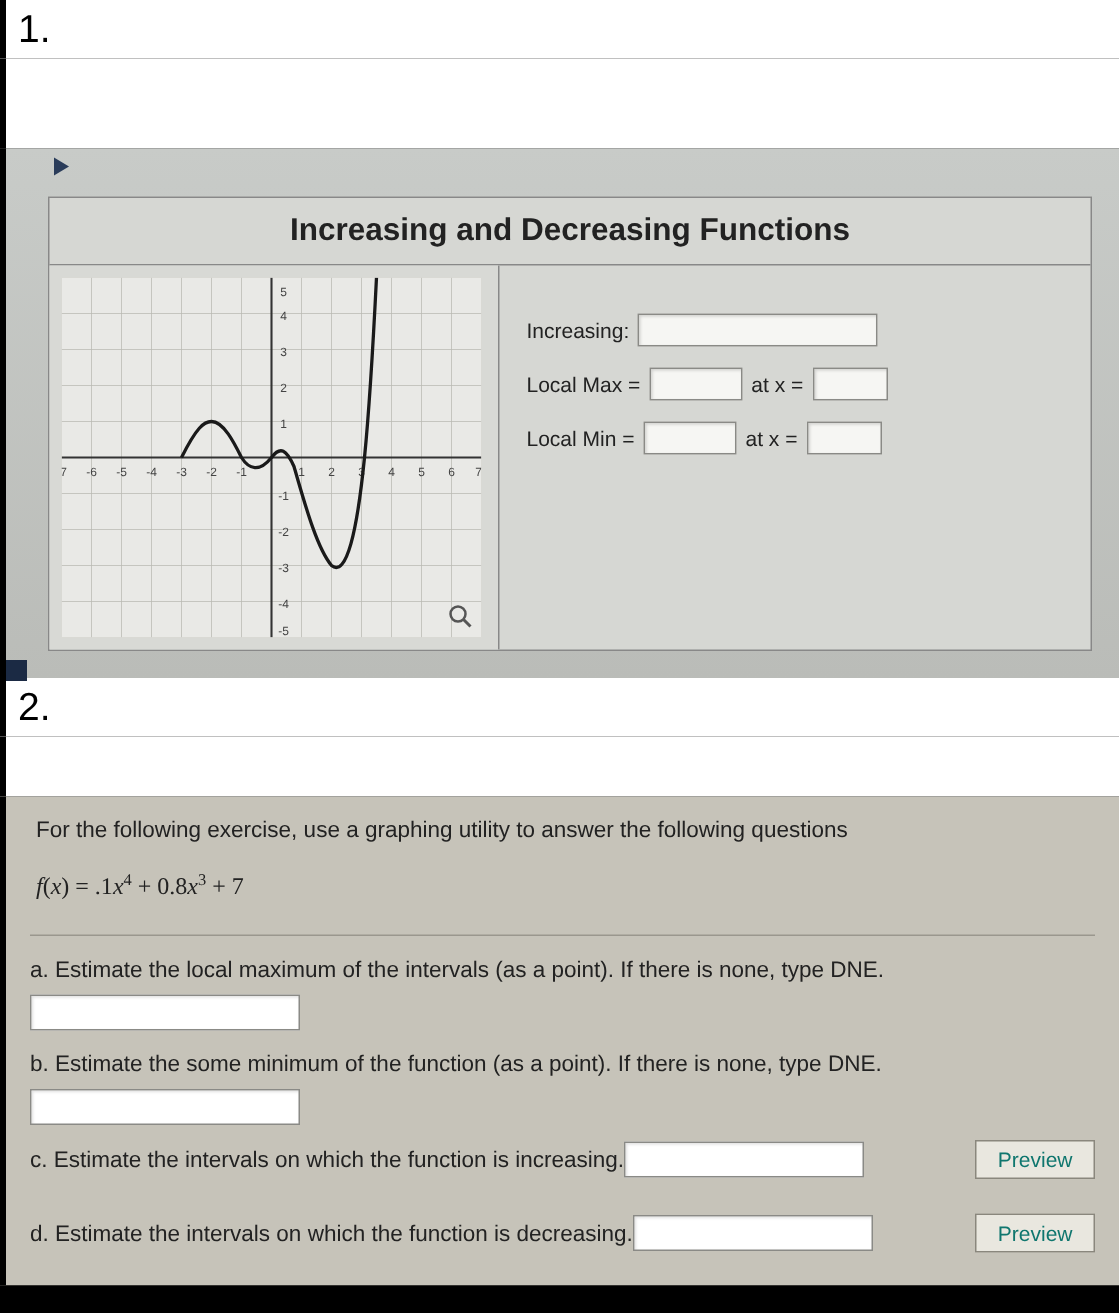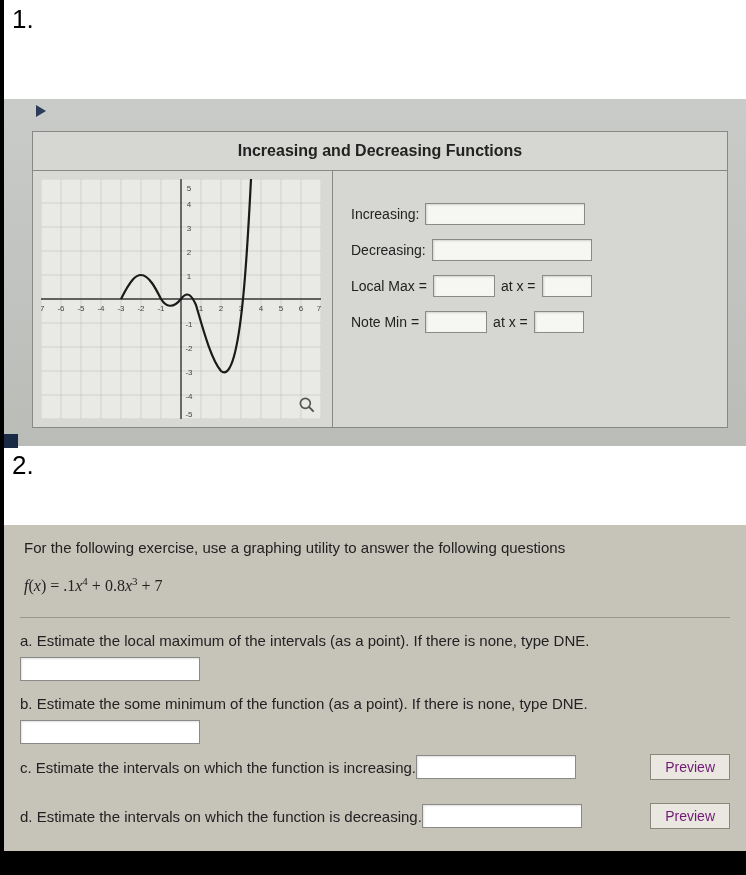--- a/index.html
+++ b/index.html
@@ -43,21 +43,21 @@
   }
   .panel {
     background: #d6d7d3;
     border: 1px solid #888;
     padding: 0;
     margin-top: 14px;
   }
   .panel-title {
     text-align: center;
     font-weight: bold;
-    font-size: 16px;
+    font-size: 21px;
     padding: 10px 6px;
     border-bottom: 1px solid #888;
     font-family: Arial, sans-serif;
     color: #222;
   }
   .panel-instr {
     padding: 12px 14px;
     border-bottom: 1px solid #888;
     font-style: italic;
     font-size: 15px;
@@ -150,21 +150,21 @@
     height: 24px;
     box-shadow: inset 1px 1px 2px rgba(0,0,0,.12);
   }
   .txtin2.block { width: 180px; display:block; margin-bottom:6px; }
   .txtin2.inline { width: 160px; }
   .pvbtn {
     background: #e9e7df;
     border: 1px solid #8a877d;
     padding: 4px 14px;
     font-size: 14px;
-    color: #701a75;
+    color: #0f766e;
     cursor: pointer;
     margin-left: auto;
   }
   .edge { position:absolute; left:0; bottom:-2px; height:14px; width:14px; background:#1b2a44; }
 </style>
 </head>
 <body>
 
 <div class="page">
 
@@ -248,31 +248,27 @@
               <line x1="14" y1="14" x2="20" y2="20" stroke="#555" stroke-width="2.4"></line>
             </svg>
           </div>
         </div>
         <div class="answers-cell">
           <div class="arow">
             <span>Increasing:</span>
             <input class="txtin wide" style="">
           </div>
           <div class="arow">
-            <span>Decreasing:</span>
-            <input class="txtin wide" style="">
-          </div>
-          <div class="arow">
             <span>Local Max =</span>
             <input class="txtin sm" style="">
             <span>at x =</span>
             <input class="txtin xs" style="">
           </div>
           <div class="arow">
-            <span>Note Min =</span>
+            <span>Local Min =</span>
             <input class="txtin sm" style="">
             <span>at x =</span>
             <input class="txtin xs" style="">
           </div>
         </div>
       </div>
     </div>
   </div>
 
   <div class="qnum">2.</div>

